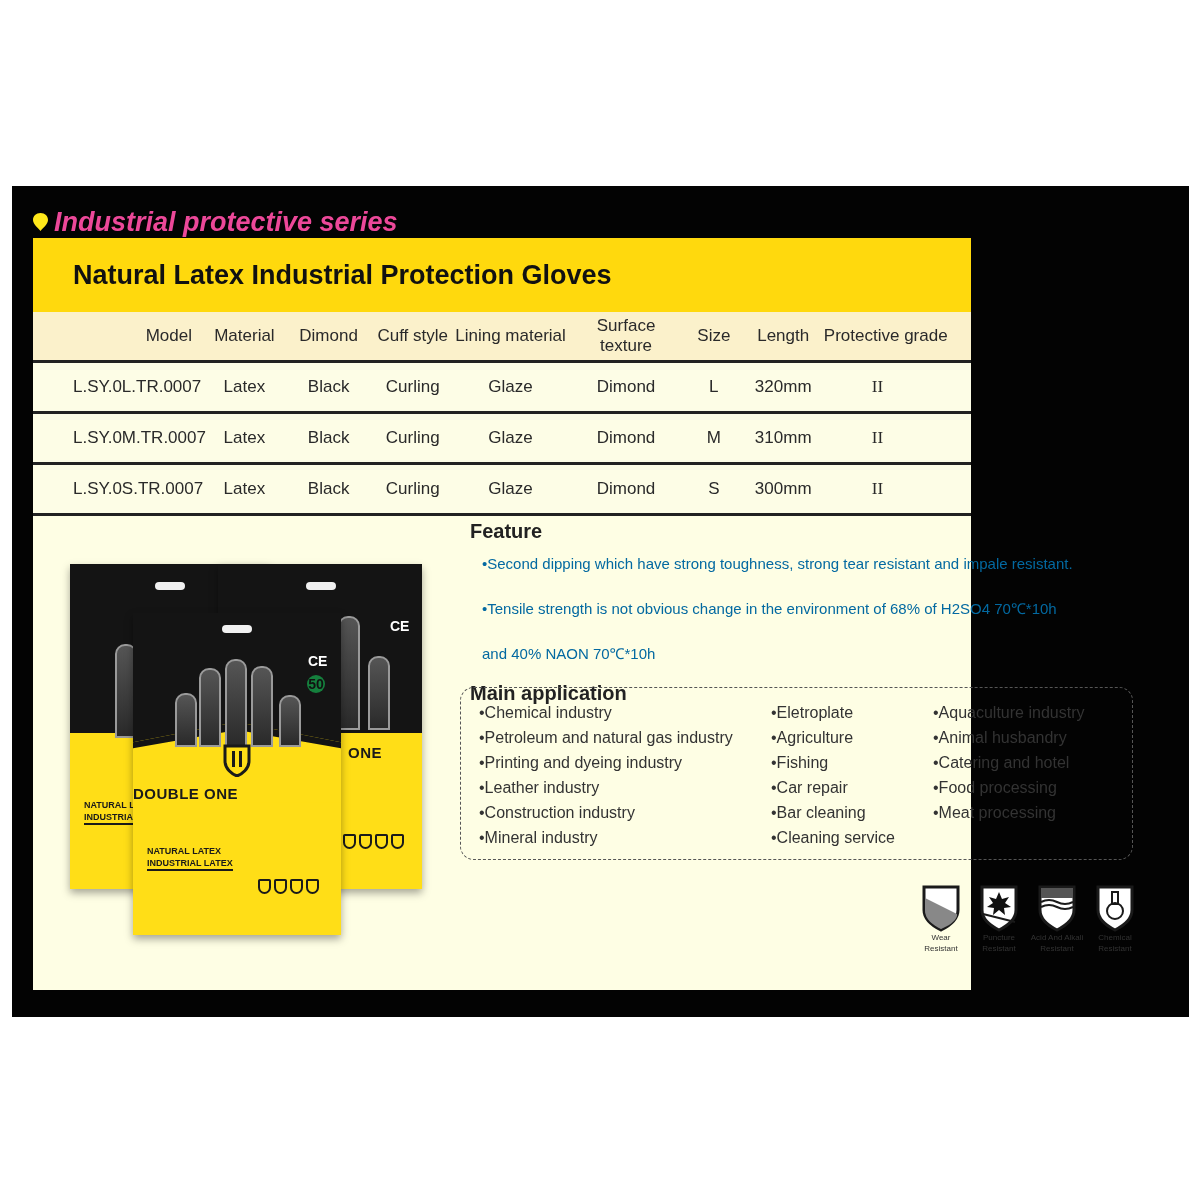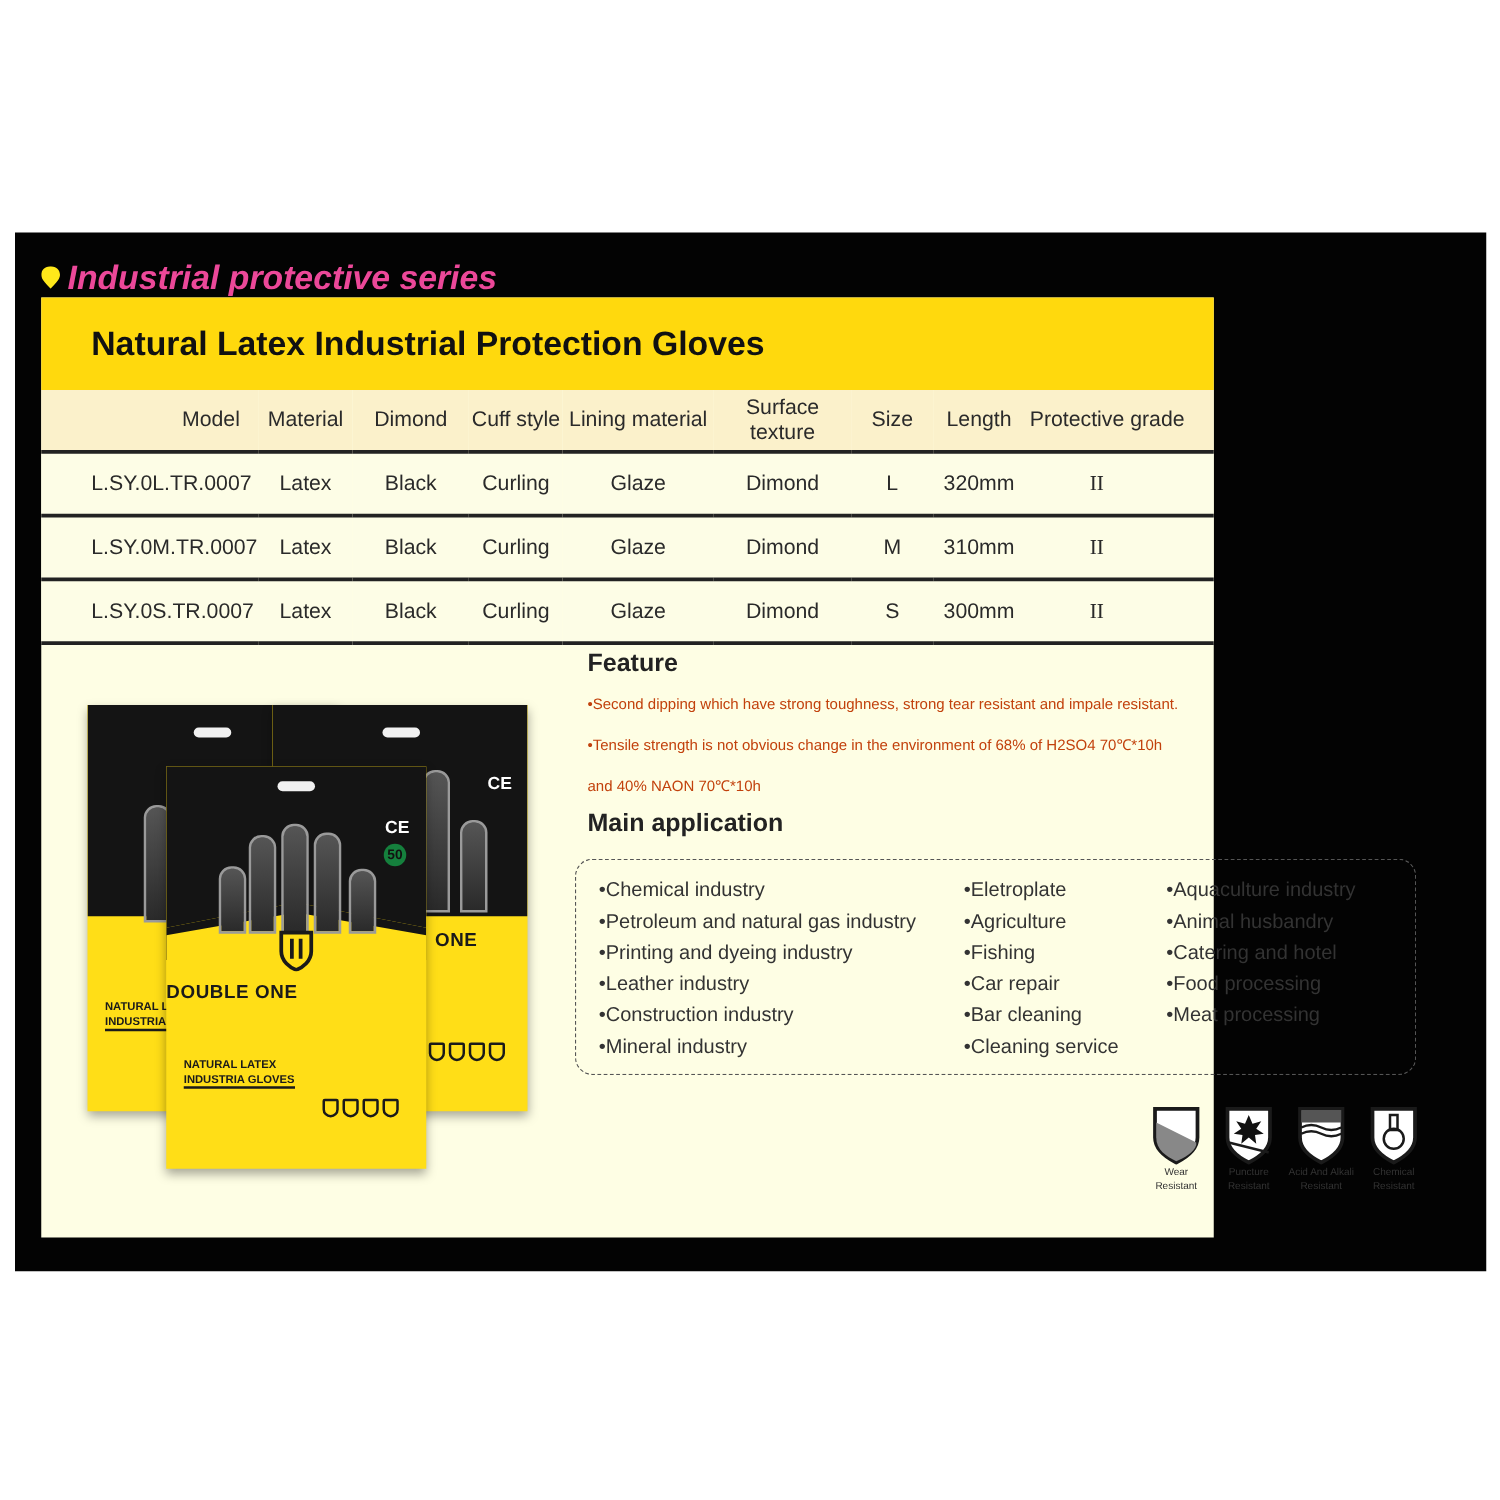--- a/index.html
+++ b/index.html
@@ -61,29 +61,29 @@
     position: absolute; width: 100%; text-align: left; font-weight: bold; color: #1a1a1a;
     font-size: 15px; letter-spacing: 0.5px;
   }
   .pack-label {
     position: absolute; font-weight: bold; font-size: 9px; color: #1a1a1a; line-height: 12px;
     border-bottom: 2px solid #1a1a1a;
   }
   .ce { position: absolute; color: #fff; font-weight: bold; font-size: 14px; }
   .size-badge {
     position: absolute; width: 18px; height: 18px; border-radius: 50%; background: #15803d;
-    color: #111; font-size: 11px; font-weight: bold; display: flex; align-items: center; justify-content: center;
+    color: #111; font-size: 14px; font-weight: bold; display: flex; align-items: center; justify-content: center;
   }
   .mini-icons { position: absolute; display: flex; gap: 3px; }
   .mini-icons span {
     width: 13px; height: 15px; border: 2px solid #1a1a1a; border-radius: 2px 2px 7px 7px; box-sizing: border-box;
   }
   .feature { position: absolute; left: 437px; top: 282px; width: 710px; }
   .h-section { font-weight: bold; font-size: 20px; color: #222; margin: 0; }
-  .feat-line { font-size: 12px; color: #c2410c; margin: 0; line-height: 33px; }
+  .feat-line { font-size: 15px; color: #0369a1; margin: 12px; line-height: 33px; }
   .apps-box {
     position: absolute; left: 427px; top: 449px; width: 673px; height: 173px;
     border: 1.5px dashed #555; border-radius: 14px; box-sizing: border-box;
   }
   .apps-col { position: absolute; top: 12px; font-size: 16px; color: #333; line-height: 25px; }
   .apps-col div { white-space: nowrap; }
   .cert-row { position: absolute; left: 886px; top: 646px; display: flex; gap: 14px; }
   .cert { width: 44px; display: flex; flex-direction: column; align-items: center; }
   .cert svg { width: 40px; height: 48px; }
   .cert-label { font-size: 8px; color: #333; text-align: center; line-height: 11px; white-space: nowrap; }
@@ -210,21 +210,21 @@
       <span class="ce" style="left:175px;top:40px">CE</span>
       <div class="size-badge" style="left:174px;top:62px">50</div>
       <svg viewBox="0 0 30 34" style="position:absolute;left:89px;top:130px;width:30px;height:34px">
         <path d="M3 3 L27 3 L27 18 C27 26 20 31 15 33 C10 31 3 26 3 18 Z" fill="none" stroke="#1a1a1a" stroke-width="3"></path>
         <rect x="10" y="8" width="3" height="16" fill="#1a1a1a"></rect>
           <rect x="17" y="8" width="3" height="16" fill="#1a1a1a"></rect>
       </svg>
       <span class="brand" style="left:0;top:172px">DOUBLE ONE</span>
       <div class="pack-label" style="left:14px;top:232px">
         <div>NATURAL LATEX</div>
-        <div>INDUSTRIA GLOVES</div>
+        <div>INDUSTRIAL LATEX</div>
       </div>
       <div class="mini-icons" style="left:125px;top:266px">
           <span></span>
           <span></span>
           <span></span>
           <span></span>
         </div>
     </div>
   </div>
 

